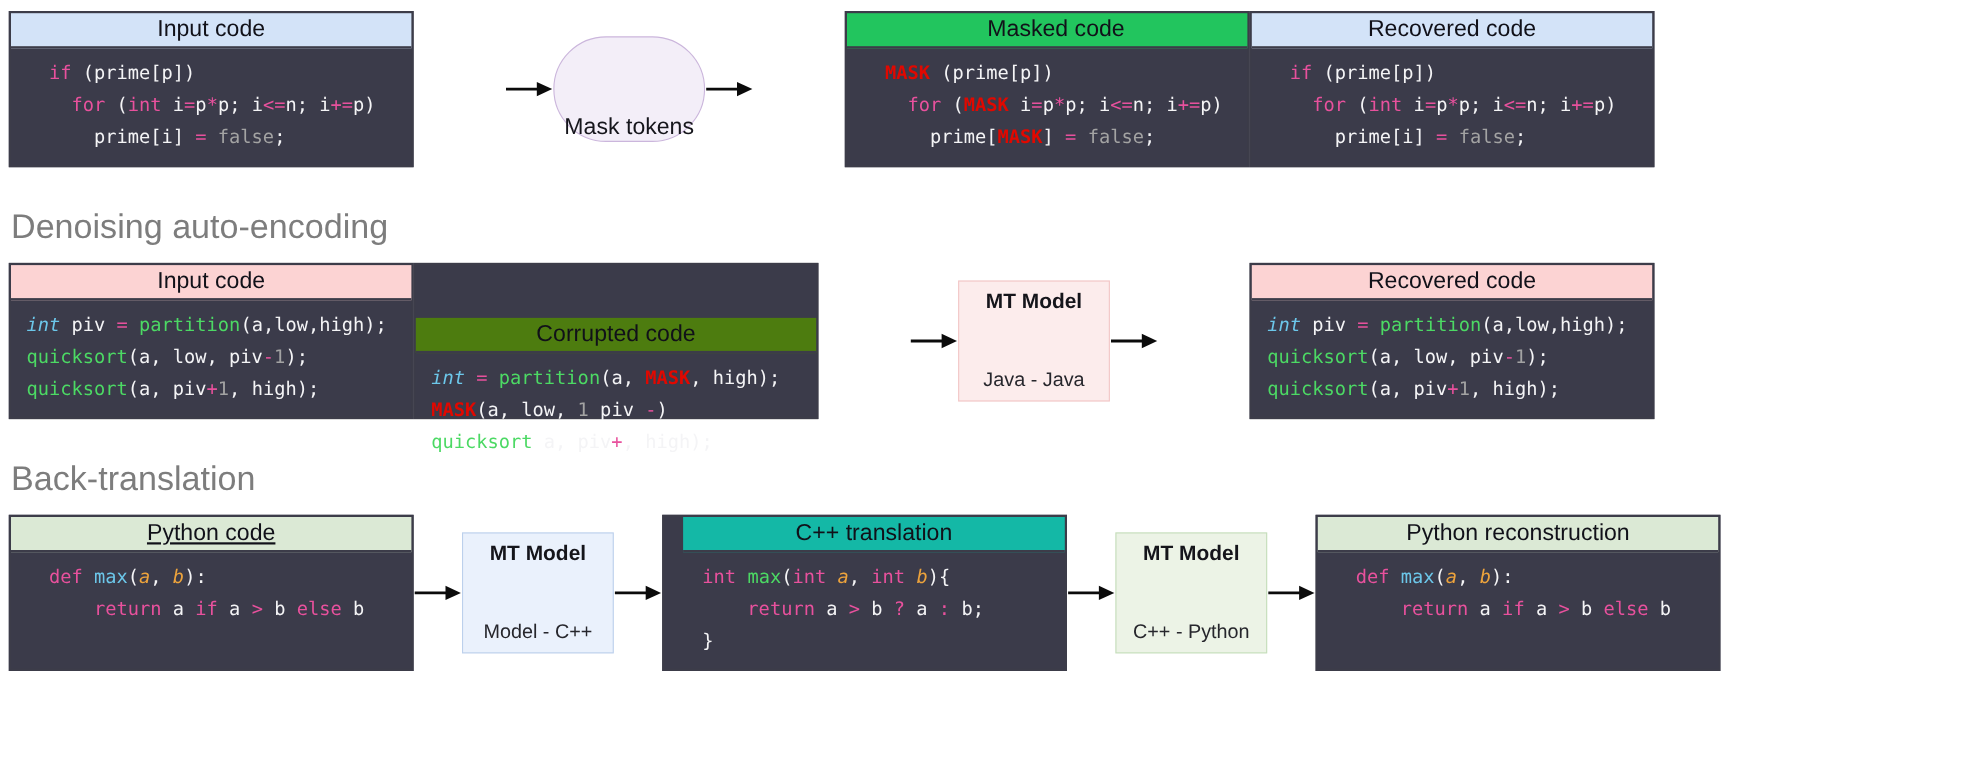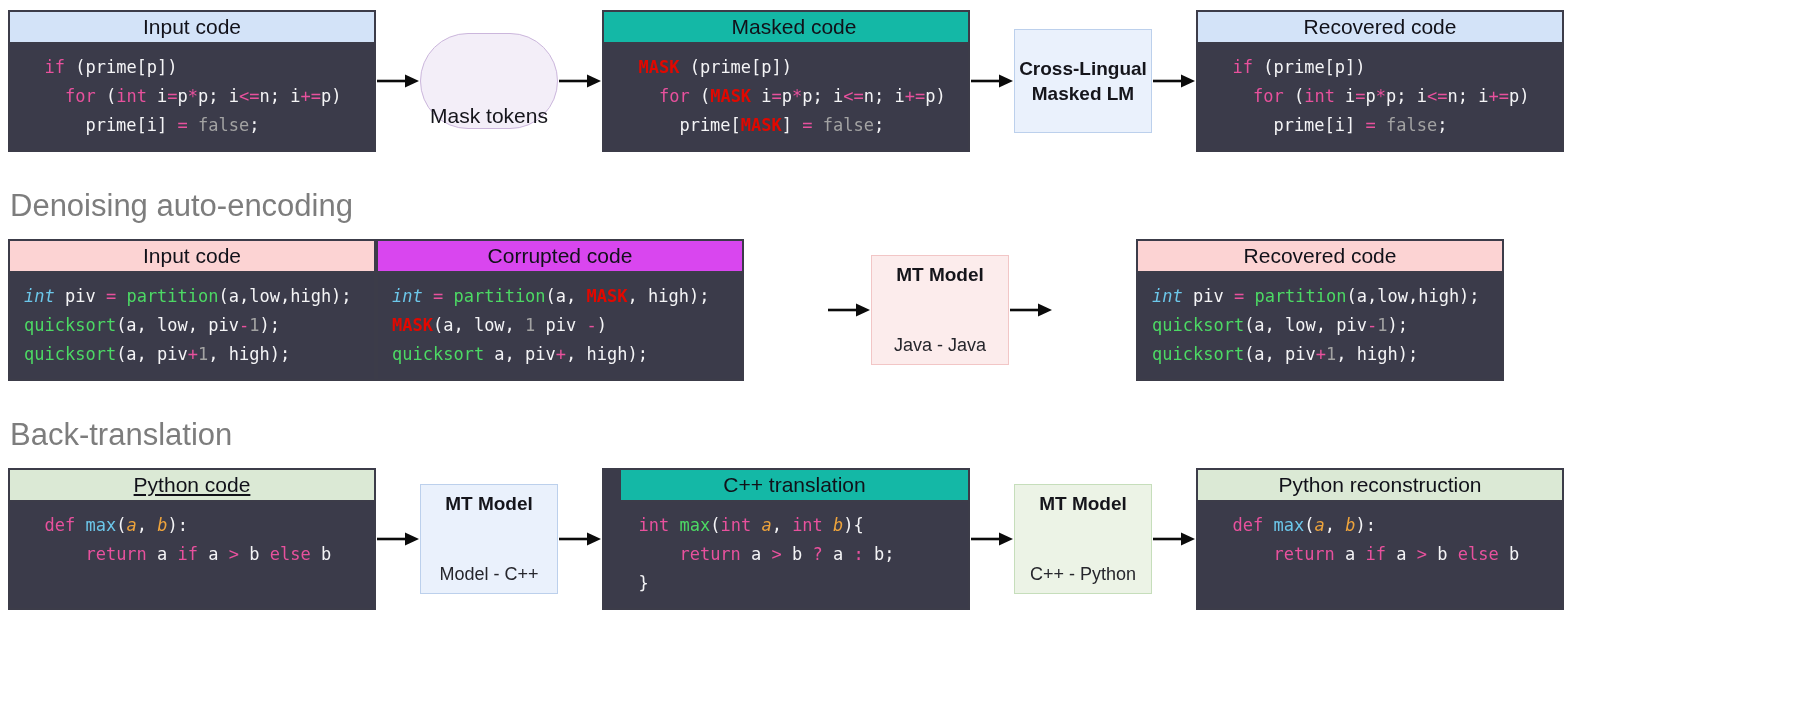--- a/index.html
+++ b/index.html
@@ -70,40 +70,26 @@
         </svg>
       <div class="oval-node" style="background-color: rgb(243, 238, 248); border-color: rgb(203, 182, 220);">
         <span>Mask tokens</span>
       </div>
       <svg class="arrow" width="44" height="20" viewBox="0 0 44 20">
           <line x1="1" y1="10" x2="31" y2="10" stroke="#0b0b0b" stroke-width="2.6"></line>
           <polygon points="29,3.5 43,10 29,16.5" fill="#0b0b0b"></polygon>
         </svg>
     </div>
     <div class="code-box">
-      <div class="code-box-header" style="background-color: #14b8a6; padding-left: 16px;">Masked code</div>
+      <div class="code-box-header" style="background-color: #22c55e; padding-left: 16px;">Masked code</div>
       <div class="code-body">
           <div class="code-line"><span class="t-pl">  </span><span class="t-mask">MASK</span><span class="t-pl"> (prime[p])</span></div>
           <div class="code-line"><span class="t-pl">    </span><span class="t-kw">for</span><span class="t-pl"> (</span><span class="t-mask">MASK</span><span class="t-pl"> i</span><span class="t-op">=</span><span class="t-pl">p</span><span class="t-op">*</span><span class="t-pl">p; i</span><span class="t-op">&lt;=</span><span class="t-pl">n; i</span><span class="t-op">+=</span><span class="t-pl">p)</span></div>
           <div class="code-line"><span class="t-pl">      prime[</span><span class="t-mask">MASK</span><span class="t-pl">] </span><span class="t-op">=</span><span class="t-pl"> </span><span class="t-lit">false</span><span class="t-pl">;</span></div>
         </div>
-    </div>
-    <div class="connector">
-      <svg class="arrow" width="44" height="20" viewBox="0 0 44 20">
-          <line x1="1" y1="10" x2="31" y2="10" stroke="#0b0b0b" stroke-width="2.6"></line>
-          <polygon points="29,3.5 43,10 29,16.5" fill="#0b0b0b"></polygon>
-        </svg>
-      <div class="model-node" style="background-color: rgb(234, 241, 252); border-color: rgb(188, 208, 236);">
-        <div class="model-title">Cross-Lingual</div>
-        <div class="model-title">Masked LM</div>
-      </div>
-      <svg class="arrow" width="44" height="20" viewBox="0 0 44 20">
-          <line x1="1" y1="10" x2="31" y2="10" stroke="#0b0b0b" stroke-width="2.6"></line>
-          <polygon points="29,3.5 43,10 29,16.5" fill="#0b0b0b"></polygon>
-        </svg>
     </div>
     <div class="code-box">
       <div class="code-box-header" style="background-color: rgb(211, 227, 248);">Recovered code</div>
       <div class="code-body">
           <div class="code-line"><span class="t-pl">  </span><span class="t-kw">if</span><span class="t-pl"> (prime[p])</span></div>
           <div class="code-line"><span class="t-pl">    </span><span class="t-kw">for</span><span class="t-pl"> (</span><span class="t-kw">int</span><span class="t-pl"> i</span><span class="t-op">=</span><span class="t-pl">p</span><span class="t-op">*</span><span class="t-pl">p; i</span><span class="t-op">&lt;=</span><span class="t-pl">n; i</span><span class="t-op">+=</span><span class="t-pl">p)</span></div>
           <div class="code-line"><span class="t-pl">      prime[i] </span><span class="t-op">=</span><span class="t-pl"> </span><span class="t-lit">false</span><span class="t-pl">;</span></div>
         </div>
     </div>
   </section>
@@ -112,21 +98,21 @@
   <section class="flow-row row-2">
     <div class="code-box">
       <div class="code-box-header" style="background-color: rgb(252, 211, 211);">Input code</div>
       <div class="code-body">
           <div class="code-line"><span class="t-typ">int</span><span class="t-pl"> piv </span><span class="t-op">=</span><span class="t-pl"> </span><span class="t-fn">partition</span><span class="t-pl">(a,low,high);</span></div>
           <div class="code-line"><span class="t-fn">quicksort</span><span class="t-pl">(a, low, piv</span><span class="t-op">-</span><span class="t-lit">1</span><span class="t-pl">);</span></div>
           <div class="code-line"><span class="t-fn">quicksort</span><span class="t-pl">(a, piv</span><span class="t-op">+</span><span class="t-lit">1</span><span class="t-pl">, high);</span></div>
         </div>
     </div>
     <div class="code-box">
-      <div class="code-box-header" style="background-color: #d946ef;">Corrupted code</div>
+      <div class="code-box-header" style="background-color: #4d7c0f; margin-top: 48px;">Corrupted code</div>
       <div class="code-body">
           <div class="code-line"><span class="t-typ">int</span><span class="t-pl"> </span><span class="t-op">=</span><span class="t-pl"> </span><span class="t-fn">partition</span><span class="t-pl">(a, </span><span class="t-mask">MASK</span><span class="t-pl">, high);</span></div>
           <div class="code-line"><span class="t-mask">MASK</span><span class="t-pl">(a, low, </span><span class="t-lit">1</span><span class="t-pl"> piv </span><span class="t-op">-</span><span class="t-pl">)</span></div>
           <div class="code-line"><span class="t-fn">quicksort</span><span class="t-pl"> a, piv</span><span class="t-op">+</span><span class="t-pl">, high);</span></div>
         </div>
     </div>
     <div class="connector">
       <svg class="arrow" width="44" height="20" viewBox="0 0 44 20">
           <line x1="1" y1="10" x2="31" y2="10" stroke="#0b0b0b" stroke-width="2.6"></line>
           <polygon points="29,3.5 43,10 29,16.5" fill="#0b0b0b"></polygon>

